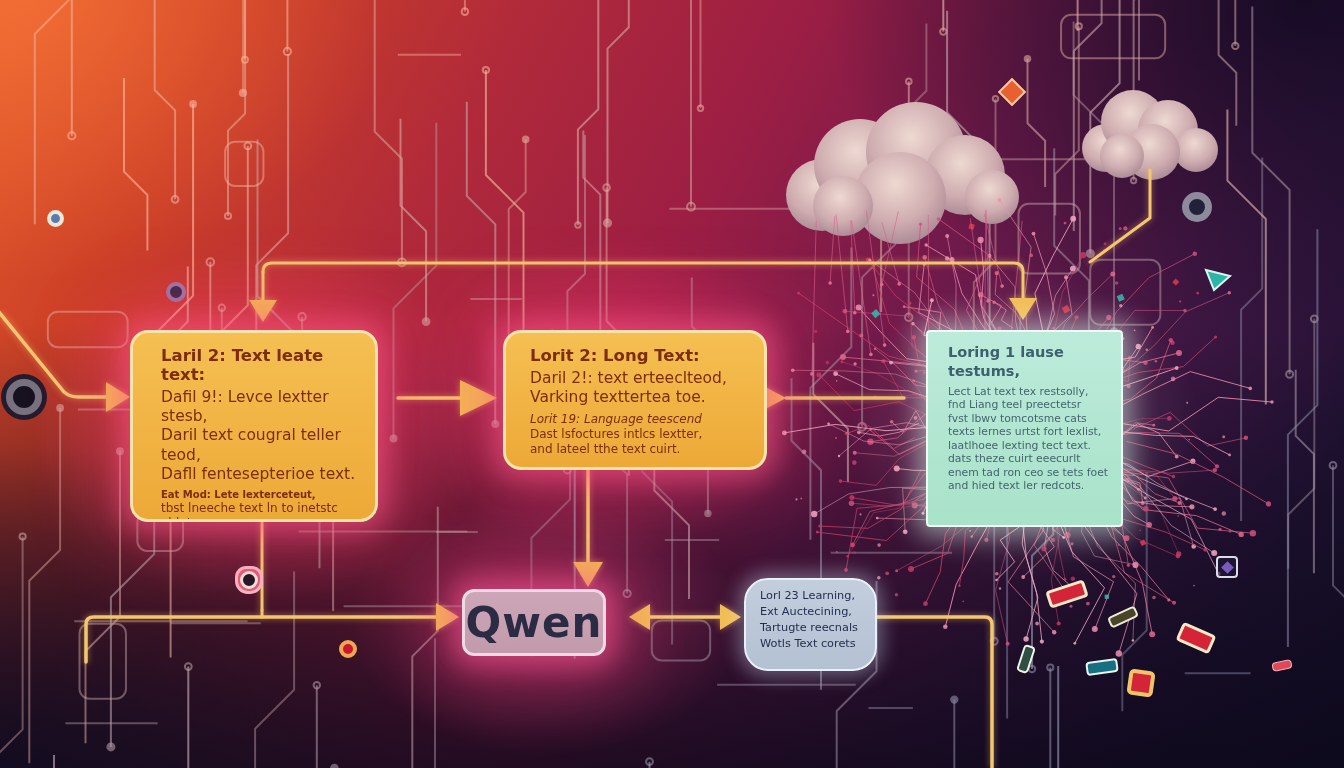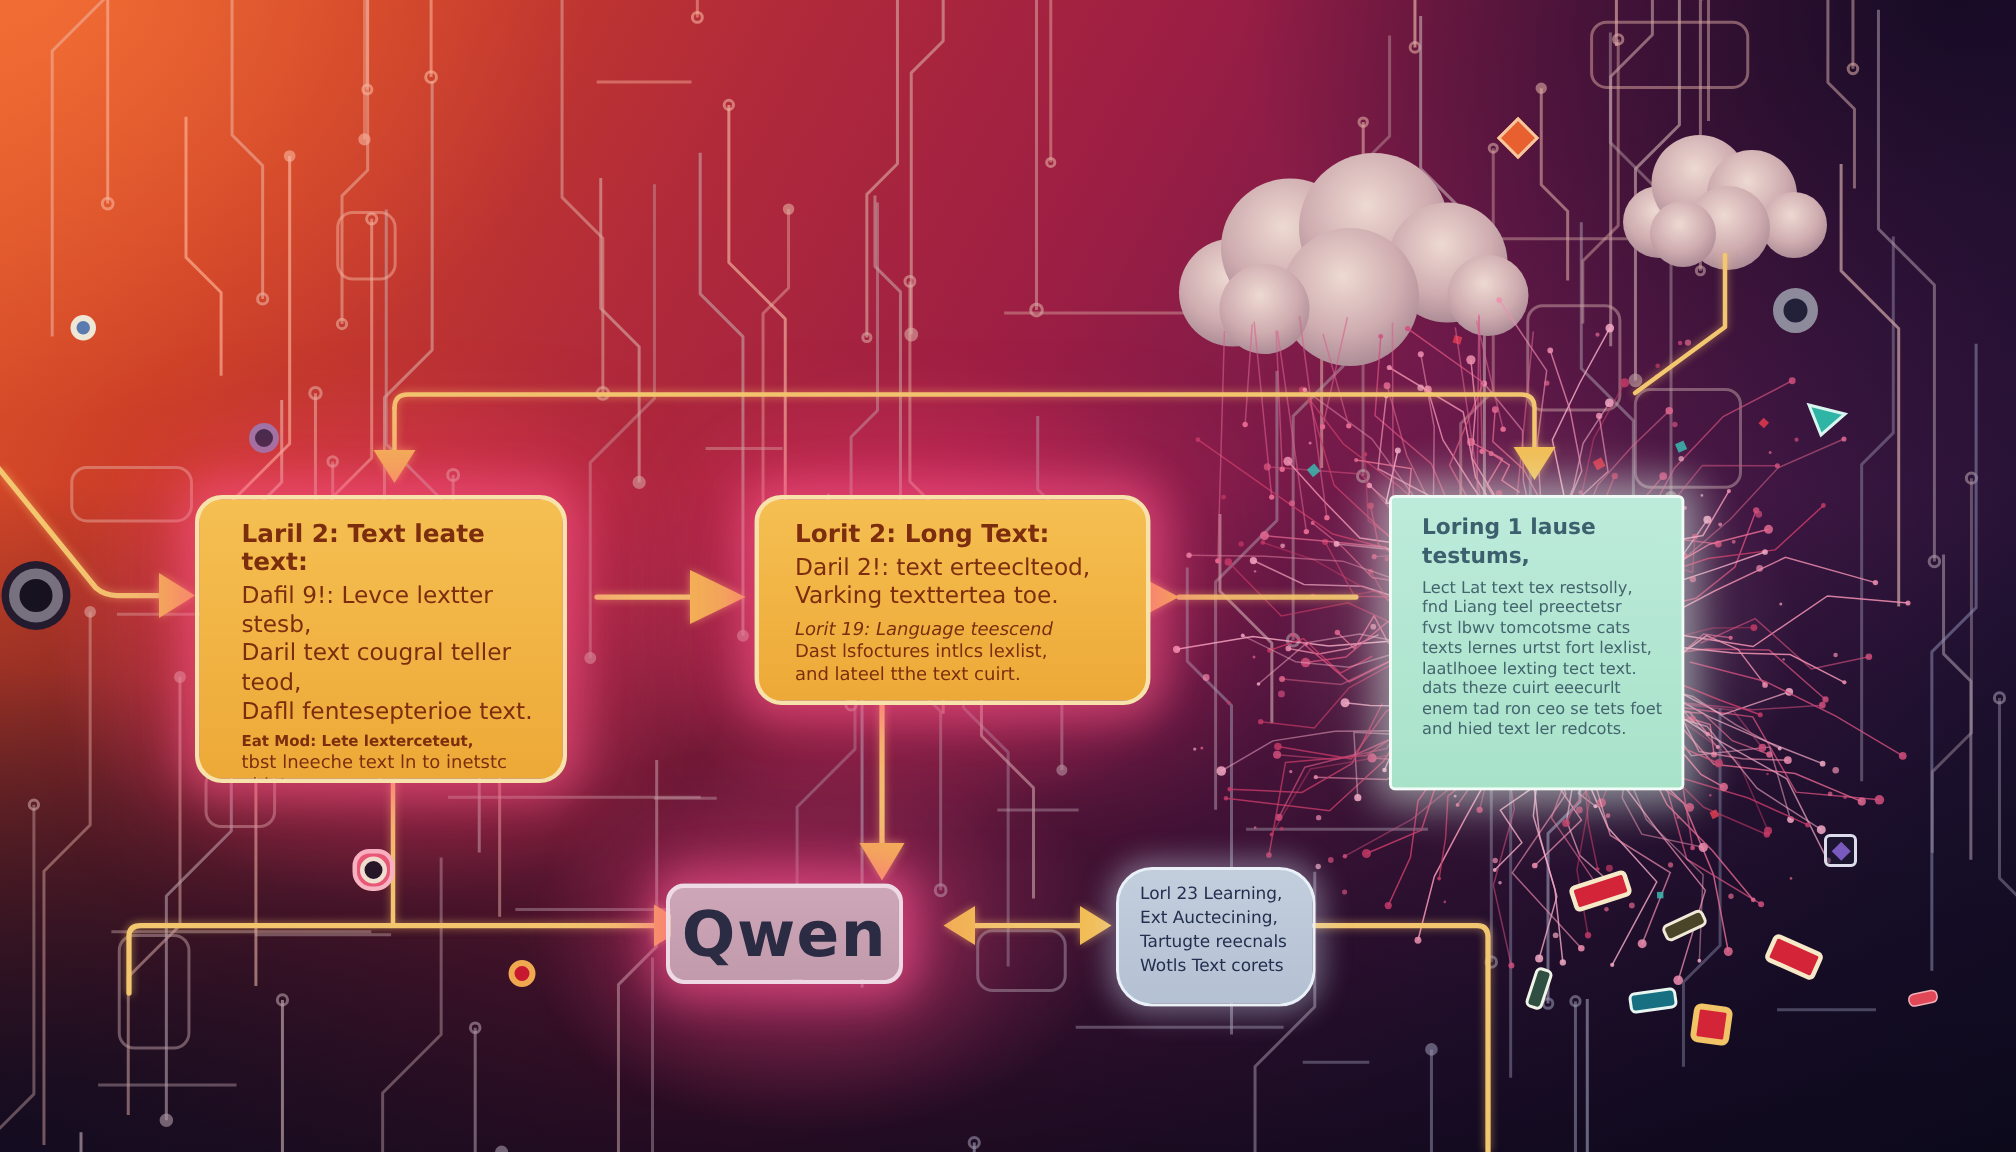--- a/index.html
+++ b/index.html
@@ -747,40 +747,40 @@
     <div class="amber-em">Eat Mod: Lete lexterceteut,</div>
     <div class="amber-small">tbst lneeche text ln to inetstc oblet</div>
 
   </div>
 
   <div class="node node-amber" style="left:503px;top:330px;width:264px;height:140px;padding:13px 12px 0 24px;">
     <div class="amber-title">Lorit 2: Long Text:</div>
     <div class="amber-line">Daril 2!: text erteeclteod,</div>
     <div class="amber-line">Varking texttertea toe.</div>
     <div class="amber-small mt">Lorit 19: Language teescend</div>
-    <div class="amber-small">Dast lsfoctures intlcs lexlist,</div>
+    <div class="amber-small">Dast lsfoctures intlcs lextter,</div>
     <div class="amber-small">and lateel tthe text cuirt.</div>
   </div>
 
   <div class="node node-teal" style="left:926px;top:330px;width:197px;height:197px;padding:11px 12px 0 20px;">
     <div class="teal-title">Loring 1 lause testums,</div>
     <div class="teal-body">
       <div>Lect Lat text tex restsolly,</div>
       <div>fnd Liang teel preectetsr</div>
       <div>fvst lbwv tomcotsme cats</div>
       <div>texts lernes urtst fort lexlist,</div>
       <div>laatlhoee lexting tect text.</div>
       <div>dats theze cuirt eeecurlt</div>
       <div>enem tad ron ceo se tets foet</div>
       <div>and hied text ler redcots.</div>
     </div>
 
   </div>
 
-  <div class="node node-qwen" style="left:444px;top:589px;width:158px;height:67px;justify-content:center;">
+  <div class="node node-qwen" style="left:462px;top:589px;width:144px;height:67px;justify-content:center;">
     <span>Qwen</span>
   </div>
 
   <div class="node node-gray" style="left:744px;top:578px;width:133px;height:93px;padding:8px 8px 0 14px;">
     <div>Lorl 23 Learning,</div>
     <div>Ext Auctecining,</div>
     <div>Tartugte reecnals</div>
     <div>Wotls Text corets</div>
 
   </div>

